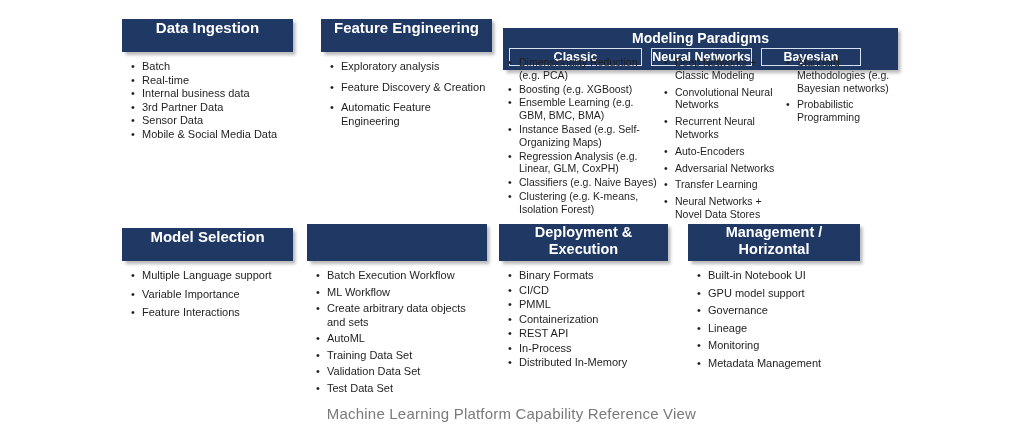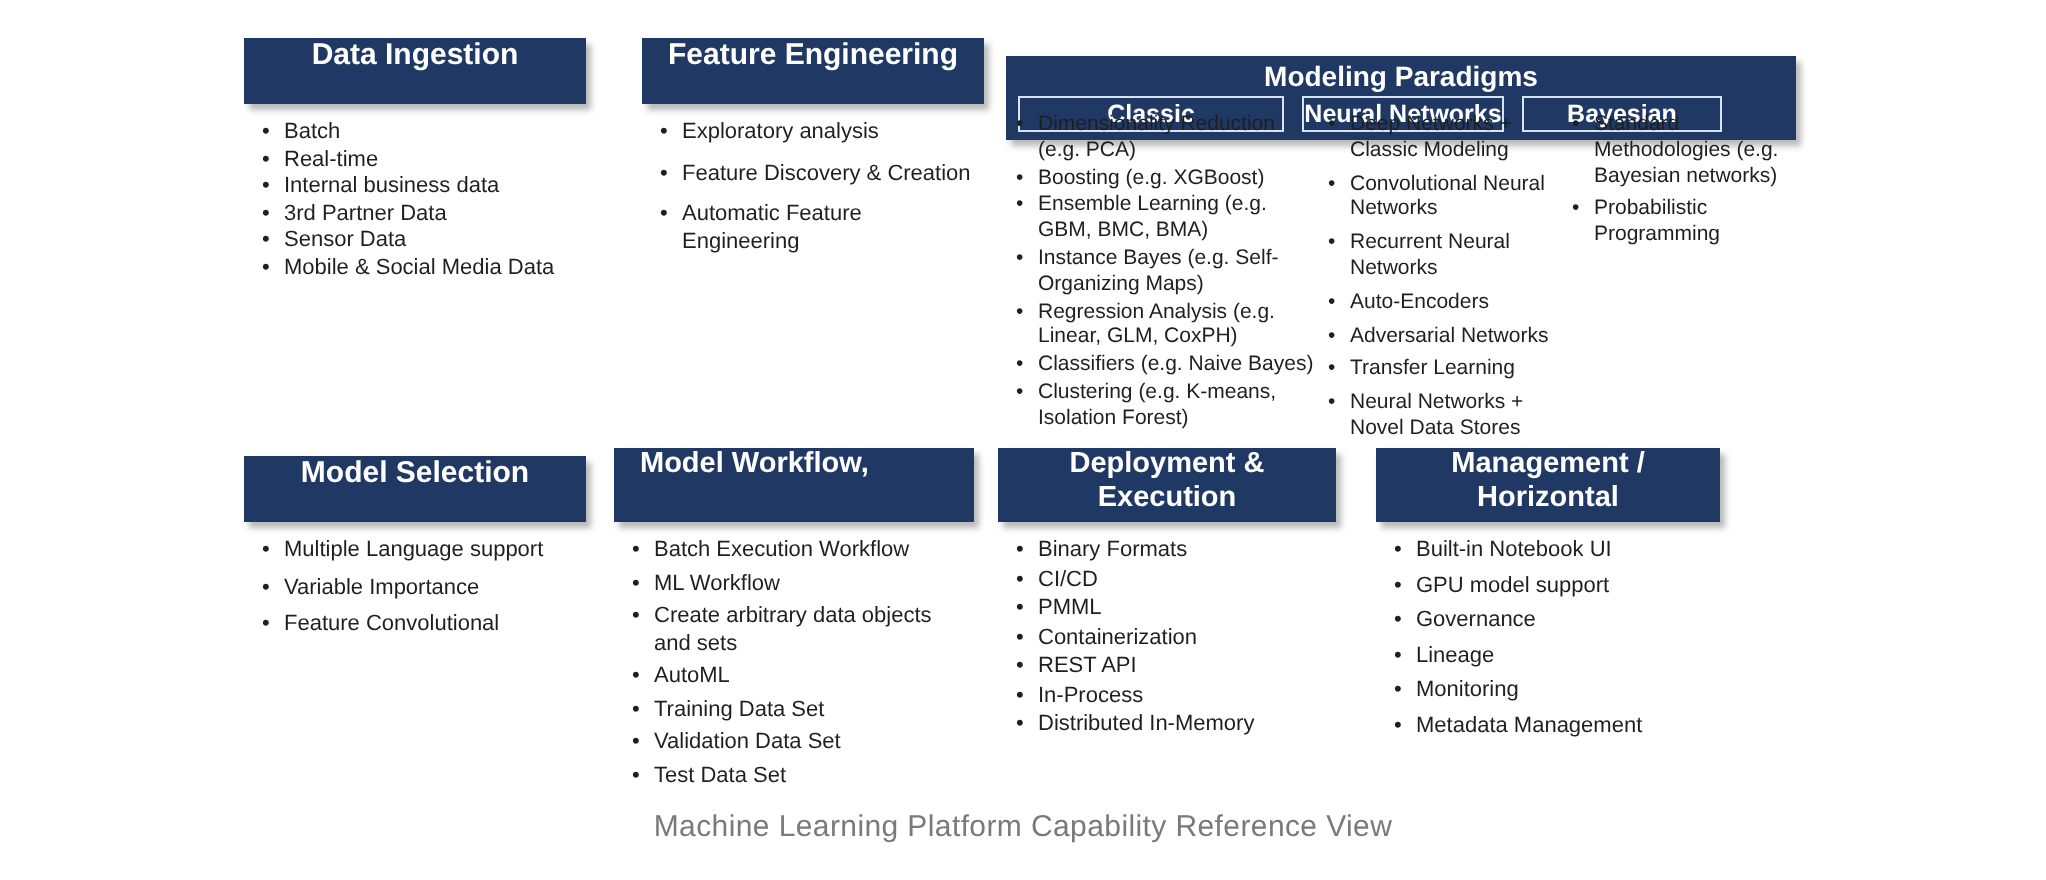--- a/index.html
+++ b/index.html
@@ -137,21 +137,21 @@
     <div class="mp-sub c3">Bayesian</div>
   </div>
 </div>
 
 <div class="mp-cols">
   <div class="mp-col w1">
     <ul class="list gap1">
         <li>Dimensionality Reduction (e.g. PCA)</li>
         <li>Boosting (e.g. XGBoost)</li>
         <li>Ensemble Learning (e.g. GBM, BMC, BMA)</li>
-        <li>Instance Bayes (e.g. Self-Organizing Maps)</li>
+        <li>Instance Based (e.g. Self-Organizing Maps)</li>
         <li>Regression Analysis (e.g. Linear, GLM, CoxPH)</li>
         <li>Classifiers (e.g. Naive Bayes)</li>
         <li>Clustering (e.g. K-means, Isolation Forest)</li>
       </ul>
   </div>
   <div class="mp-col w2">
     <ul class="list gap4">
         <li>Deep Networks + Classic Modeling</li>
         <li>Convolutional Neural Networks</li>
         <li>Recurrent Neural Networks</li>
@@ -169,27 +169,26 @@
   </div>
 </div>
 
 <div class="card" style="left:122px; top:228px; width:171px;">
   <div class="hdr single">
     <span>Model Selection</span>
   </div>
   <ul class="list gap5">
       <li>Multiple Language support</li>
       <li>Variable Importance</li>
-      <li>Feature Convolutional</li>
+      <li>Feature Interactions</li>
     </ul>
 </div>
 
 <div class="card" style="left:307px; top:224px; width:180px;">
   <div class="hdr double left-align">
-    <span>Model Workflow,</span>
   </div>
   <ul class="list gap3">
       <li>Batch Execution Workflow</li>
       <li>ML Workflow</li>
       <li>Create arbitrary data objects and sets</li>
       <li>AutoML</li>
       <li>Training Data Set</li>
       <li>Validation Data Set</li>
       <li>Test Data Set</li>
     </ul>

